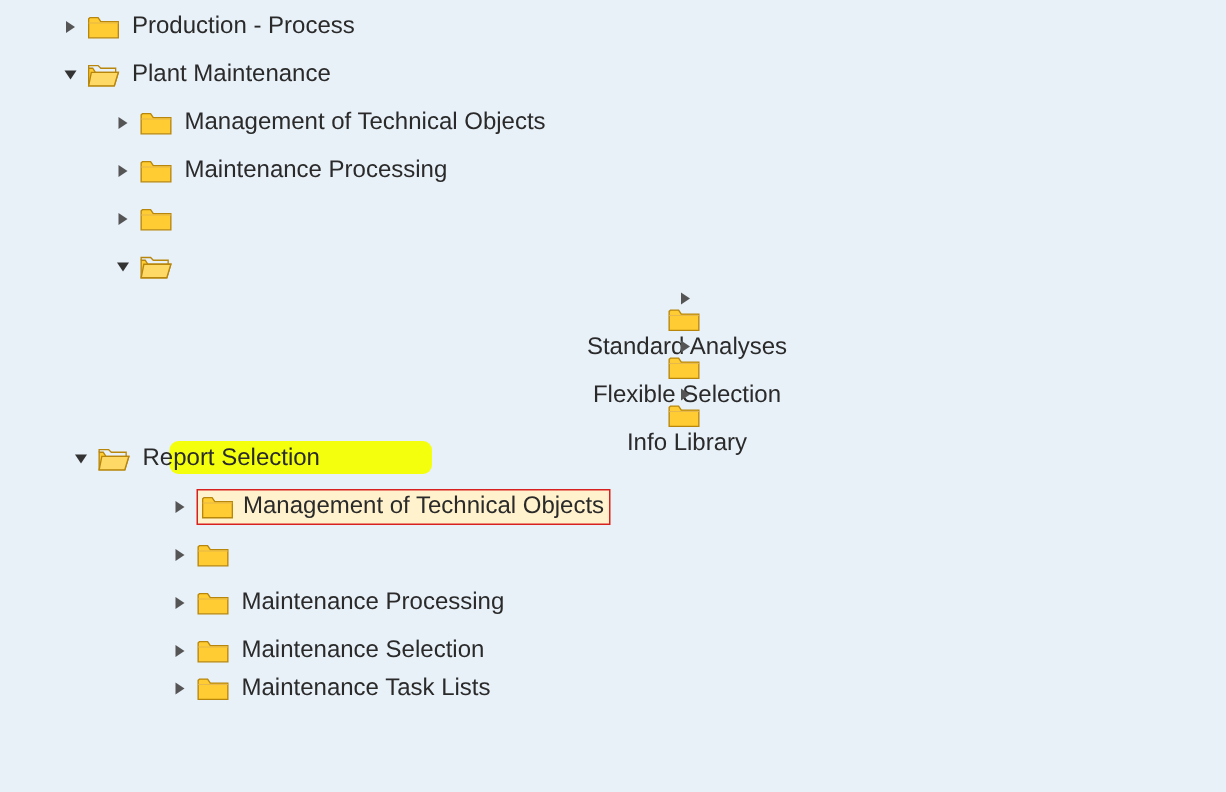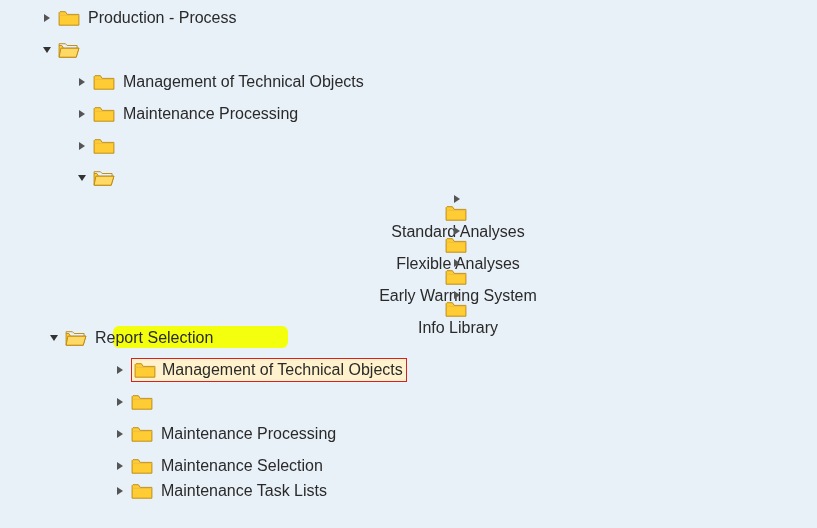--- a/index.html
+++ b/index.html
@@ -112,20 +112,21 @@
     <span class="arrow">
       <svg width="10" height="10">
           <use href="#arr-down"></use>
         </svg>
     </span>
     <span class="folder">
       <svg width="22" height="18">
           <use href="#folder-open"></use>
         </svg>
     </span>
+    <span class="label">Plant Maintenance</span>
   </div>
 
   <div class="row indent-1">
     <span class="arrow">
       <svg width="10" height="10">
           <use href="#arr-right"></use>
         </svg>
     </span>
     <span class="folder">
       <svg width="22" height="18">
@@ -193,37 +194,24 @@
     <span class="arrow">
       <svg width="10" height="10">
           <use href="#arr-right"></use>
         </svg>
     </span>
     <span class="folder">
       <svg width="22" height="18">
           <use href="#folder-closed"></use>
         </svg>
     </span>
-    <span class="label">Flexible Analyses</span>
-  </div>
-
-
-  <div class="row indent-2">
-    <span class="arrow">
-      <svg width="10" height="10">
-          <use href="#arr-right"></use>
-        </svg>
-    </span>
-    <span class="folder">
-      <svg width="22" height="18">
-          <use href="#folder-closed"></use>
-        </svg>
-    </span>
-    <span class="label">Early Warning System</span>
-  </div>
+    <span class="label">Flexible Selection</span>
+  </div>
+
+
 
   <div class="row indent-2">
     <span class="arrow">
       <svg width="10" height="10">
           <use href="#arr-right"></use>
         </svg>
     </span>
     <span class="folder">
       <svg width="22" height="18">
           <use href="#folder-closed"></use>

